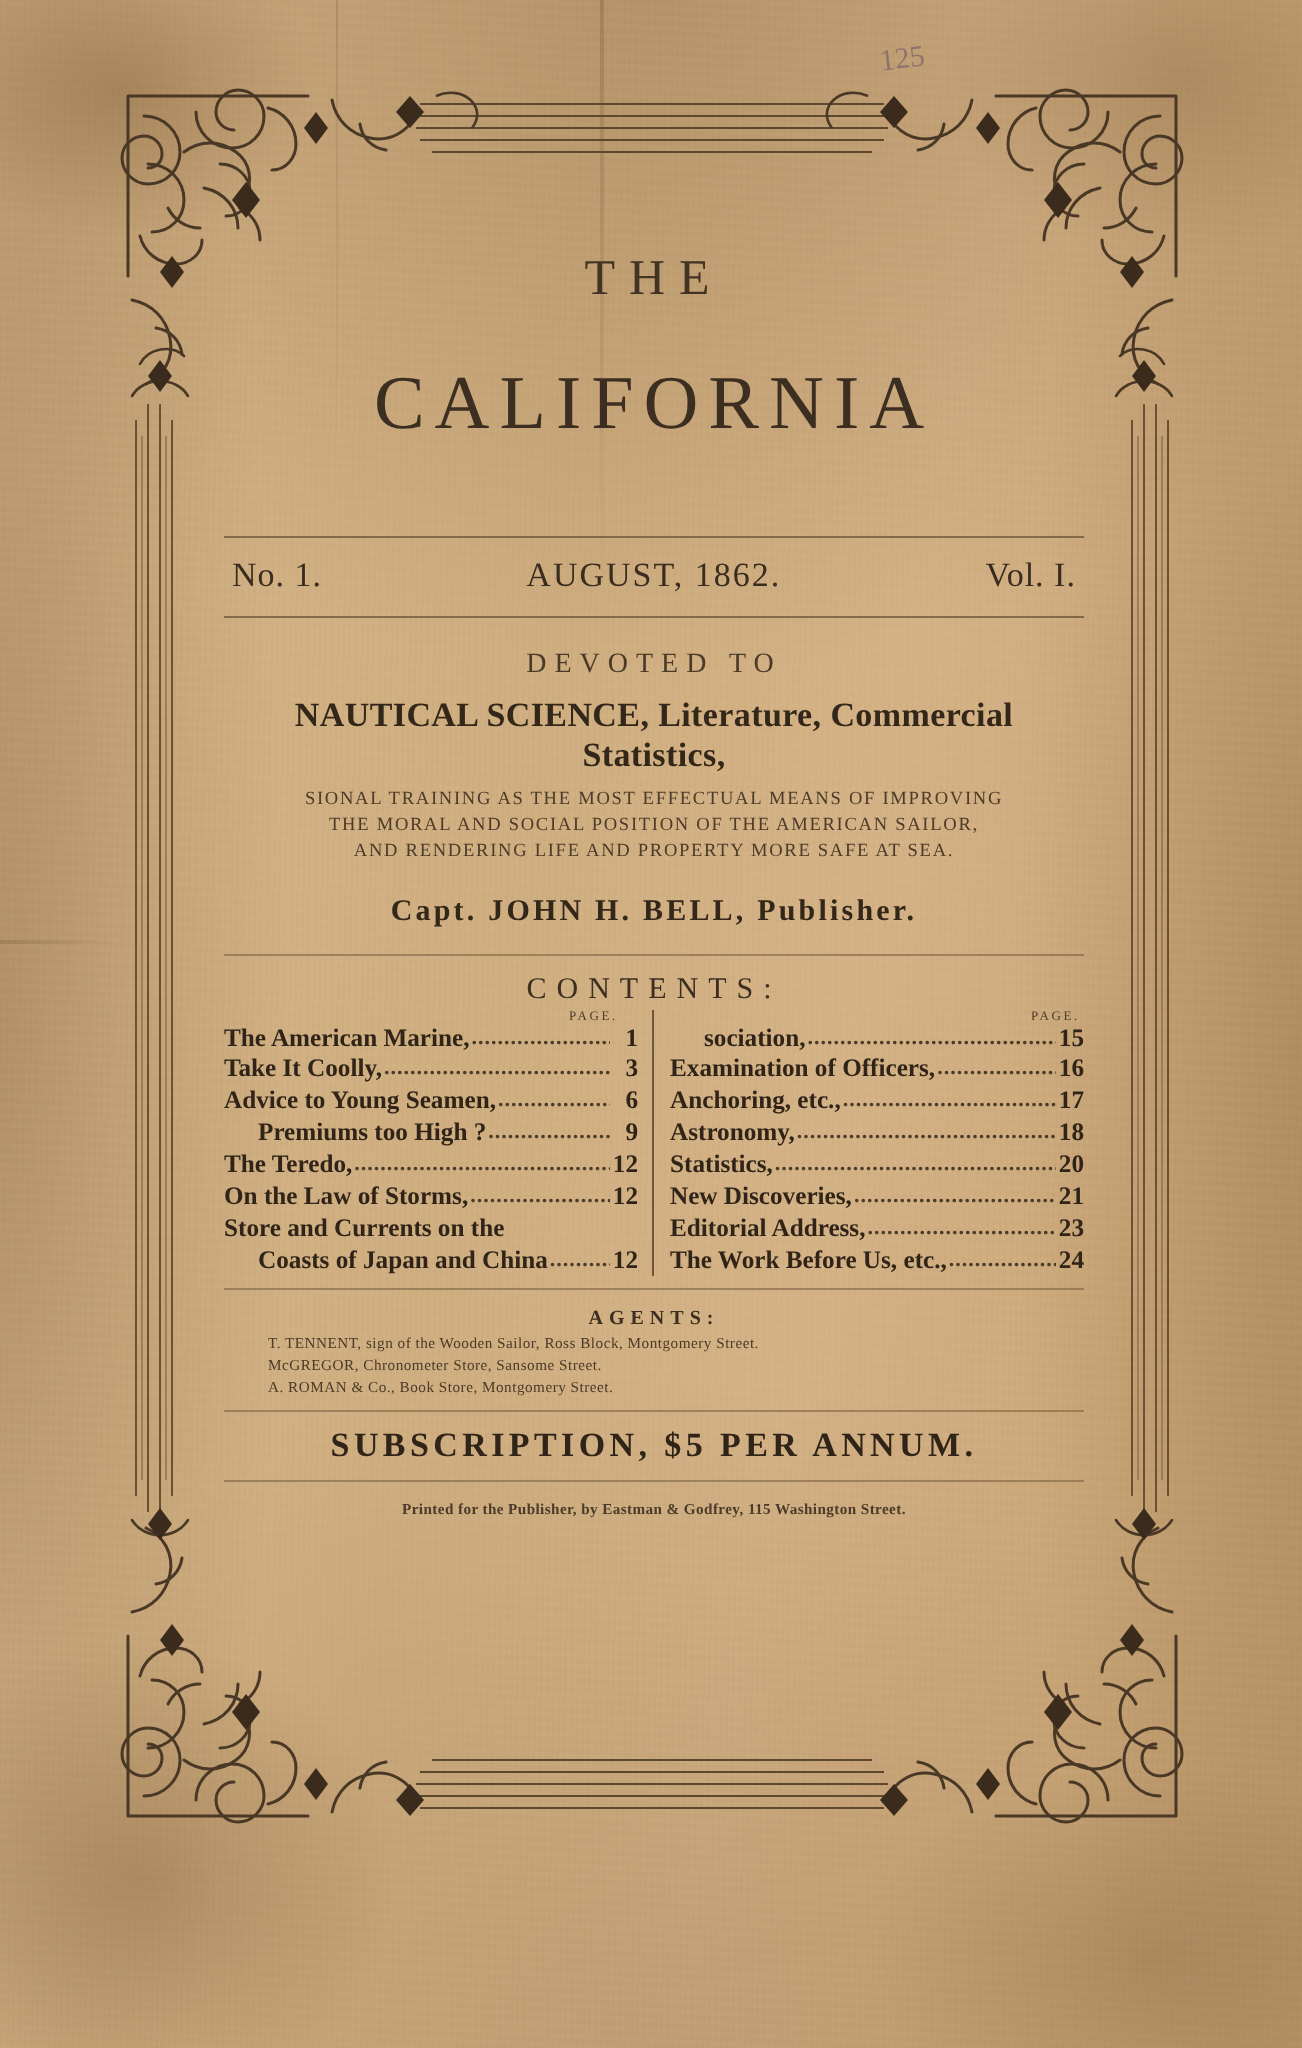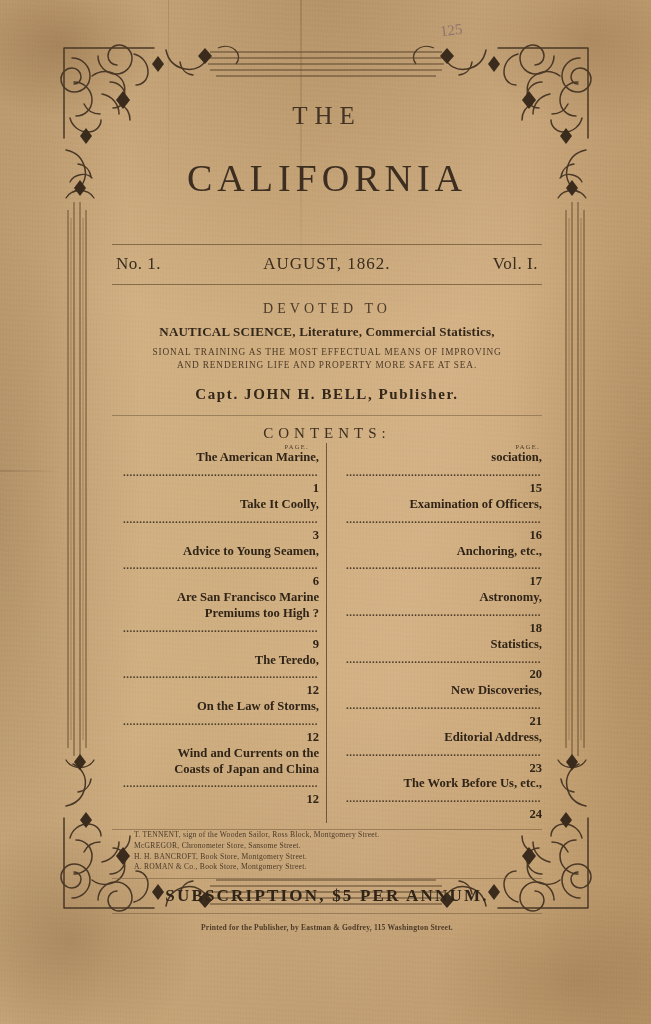--- a/index.html
+++ b/index.html
@@ -24,51 +24,51 @@
       repeating-linear-gradient(91deg, rgba(90,62,34,.045) 0 1px, rgba(0,0,0,0) 1px 3px),
       repeating-linear-gradient(3deg, rgba(255,240,210,.05) 0 2px, rgba(0,0,0,0) 2px 5px);}
   .stain{position:absolute;border-radius:50%;pointer-events:none;}
   .crease{position:absolute;pointer-events:none;}
 
   
   .frame{position:absolute;left:58px;top:42px;width:536px;height:872px;}
   .frame svg{position:absolute;left:0;top:0;}
 
   
-  .content{position:absolute;left:112px;top:80px;width:430px;text-align:center;color:#3a2d1f;}
+  .content{position:absolute;left:112px;top:104px;width:430px;text-align:center;color:#3a2d1f;}
 
   .the{font-size:25px;letter-spacing:7px;font-weight:400;margin:22px 0 0;
        font-family:"Liberation Serif",serif;color:#423325;}
   .california{font-size:38px;letter-spacing:5px;margin:26px 0 0;color:#3c2e20;}
   .nautical{font-size:41px;letter-spacing:1px;margin:30px 0 0;font-weight:700;color:#33271a;
             font-family:"Liberation Serif",serif;}
 
   .rule{height:0;border-top:1px solid #6b5437;opacity:.75;margin:0;}
   .rule.thin{border-top:1px solid #7b6343;opacity:.6;}
 
   .issuebar{display:flex;justify-content:space-between;align-items:flex-start;
             padding:9px 4px 10px;font-size:17px;letter-spacing:.5px;color:#3a2d1f;}
   .issuebar .mid{font-size:17px;letter-spacing:1px;}
 
   .devoted{font-size:14px;letter-spacing:4px;margin:16px 0 7px;color:#4a3a28;}
-  .subject{font-size:13px;font-weight:700;letter-spacing:.2px;color:#33271a;margin:0 0 6px;}
+  .subject{font-size:17px;font-weight:700;letter-spacing:.2px;color:#33271a;margin:0 0 6px;}
   .desc{font-size:9.3px;letter-spacing:.85px;line-height:1.42;color:#4c3b28;margin:0;}
   .publisher{font-size:15px;font-weight:700;letter-spacing:1.6px;margin:14px 0 12px;color:#33271a;}
 
   .contents-title{font-size:15px;letter-spacing:5px;font-weight:400;margin:9px 0 1px;color:#3c2e20;}
 
   .toc{display:flex;margin-top:1px;}
   .toc .col{width:50%;box-sizing:border-box;}
   .toc .col.left{padding-right:7px;border-right:1px solid #6f583a;}
   .toc .col.right{padding-left:8px;}
   .pagehdr{font-size:6.5px;letter-spacing:1.3px;text-align:right;color:#4c3b28;padding-right:10px;}
   .toc .col.right .pagehdr{padding-right:2px;}
 
   .entry{display:flex;align-items:flex-end;font-size:12.6px;font-weight:700;
-         color:#2f2417;line-height:1.26;text-align:left;white-space:nowrap;flex-direction:column;}
+         color:#2f2417;line-height:1.26;text-align:left;white-space:nowrap;}
   .entry .t{flex:0 0 auto;}
   .entry .dots{flex:1 1 auto;overflow:hidden;white-space:nowrap;
                font-weight:700;letter-spacing:.5px;font-size:11px;color:#4a3a28;
                margin:0 1px 1px 1px;}
   .entry .p{flex:0 0 auto;text-align:right;min-width:13px;}
 
   .agents-title{font-size:10px;letter-spacing:3px;font-weight:700;margin:9px 0 2px;color:#3c2e20;}
   .agent{font-size:7.6px;letter-spacing:.25px;line-height:1.42;text-align:left;color:#4a3a28;
          padding-left:22px;}
   .subscription{font-size:17px;font-weight:700;letter-spacing:2.2px;color:#2f2417;
@@ -216,20 +216,21 @@
       <span>No. 1.</span>
       <span class="mid">AUGUST, 1862.</span>
       <span>Vol. I.</span>
     </div>
     <div class="rule"></div>
 
     <div class="devoted">DEVOTED TO</div>
     <div class="subject">NAUTICAL SCIENCE, Literature, Commercial Statistics,</div>
     <div class="desc">
       <div>SIONAL TRAINING AS THE MOST EFFECTUAL MEANS OF IMPROVING</div>
+      <div>THE MORAL AND SOCIAL POSITION OF THE AMERICAN SAILOR,</div>
       <div>AND RENDERING LIFE AND PROPERTY MORE SAFE AT SEA.</div>
     </div>
     <div class="publisher">Capt. JOHN H. BELL, Publisher.</div>
 
     <div class="rule thin"></div>
     <div class="contents-title">CONTENTS:</div>
 
     <div class="toc">
       <div class="col left">
         <div class="pagehdr">PAGE.</div>
@@ -242,40 +243,37 @@
             <div class="entry">
               <span class="t">Take It Coolly,</span>
               <span class="dots">............................................................</span>
               <span class="p">3</span>
             </div>
             <div class="entry">
               <span class="t">Advice to Young Seamen,</span>
               <span class="dots">............................................................</span>
               <span class="p">6</span>
             </div>
-            <div class="entry nodots">
-              <span class="t">Are San Francisco Marine</span>
-            </div>
             <div class="entry" style="padding-left: 17px;">
               <span class="t">Premiums too High ?</span>
               <span class="dots">............................................................</span>
               <span class="p">9</span>
             </div>
             <div class="entry">
               <span class="t">The Teredo,</span>
               <span class="dots">............................................................</span>
               <span class="p">12</span>
             </div>
             <div class="entry">
               <span class="t">On the Law of Storms,</span>
               <span class="dots">............................................................</span>
               <span class="p">12</span>
             </div>
             <div class="entry nodots">
-              <span class="t">Wind and Currents on the</span>
+              <span class="t">Store and Currents on the</span>
             </div>
             <div class="entry" style="padding-left: 17px;">
               <span class="t">Coasts of Japan and China</span>
               <span class="dots">............................................................</span>
               <span class="p">12</span>
             </div>
           </div>
       </div>
       <div class="col right">
         <div class="pagehdr">PAGE.</div>
@@ -318,24 +316,24 @@
             <div class="entry">
               <span class="t">The Work Before Us, etc.,</span>
               <span class="dots">............................................................</span>
               <span class="p">24</span>
             </div>
           </div>
       </div>
     </div>
 
     <div class="rule thin" style="margin-top:6px;"></div>
+    <div class="agents-title">AGENTS:</div>
     <div id="agent-list">
         <div class="agent">T. TENNENT, sign of the Wooden Sailor, Ross Block, Montgomery Street.</div>
         <div class="agent">McGREGOR, Chronometer Store, Sansome Street.</div>
-        <div class="agent">H. H. BANCROFT, Book Store, Montgomery Street.</div>
         <div class="agent">A. ROMAN &amp; Co., Book Store, Montgomery Street.</div>
       </div>
 
     <div class="rule thin" style="margin-top:5px;"></div>
     <div class="subscription">SUBSCRIPTION, $5 PER ANNUM.</div>
     <div class="rule thin"></div>
 
     <div class="printer">Printed for the Publisher, by Eastman &amp; Godfrey, 115 Washington Street.</div>
   </div>
 </div>

